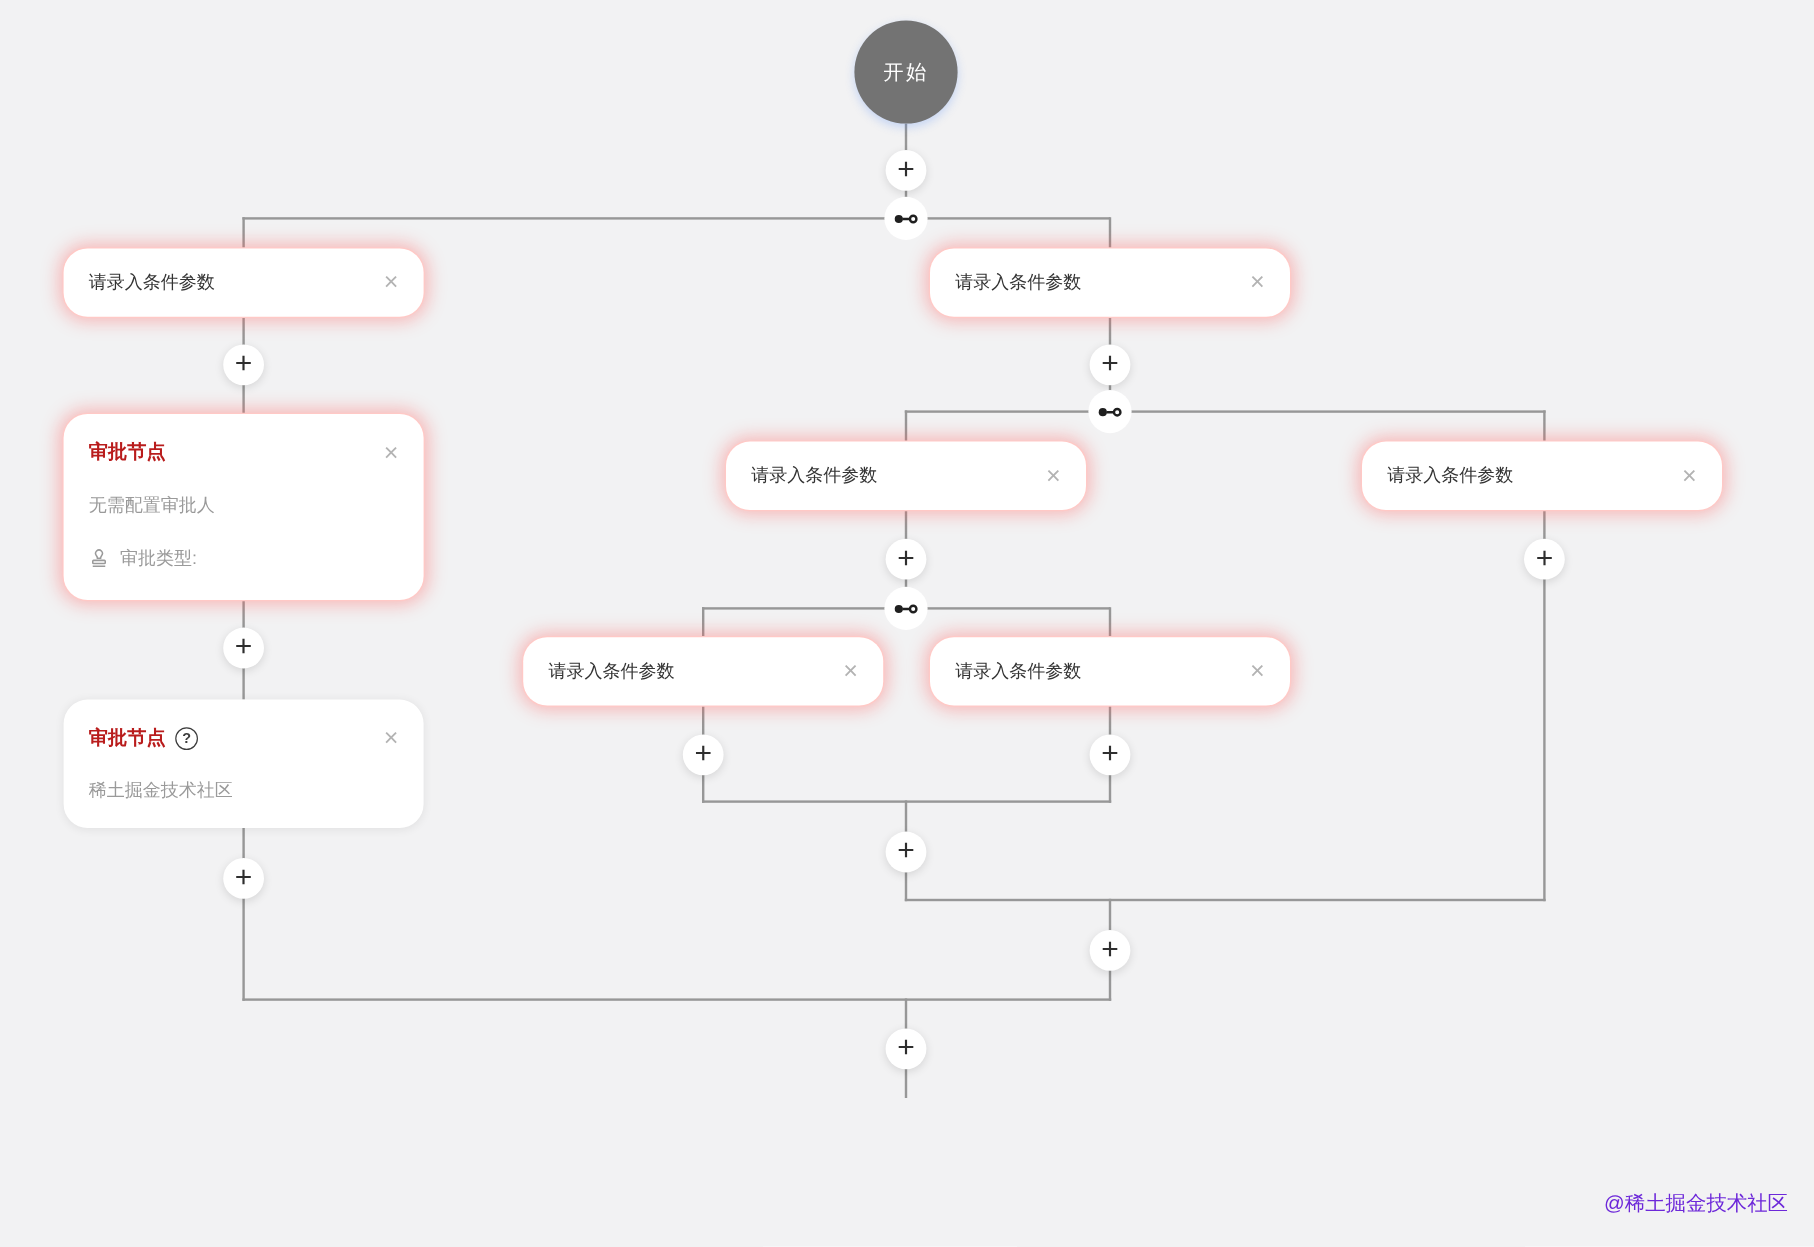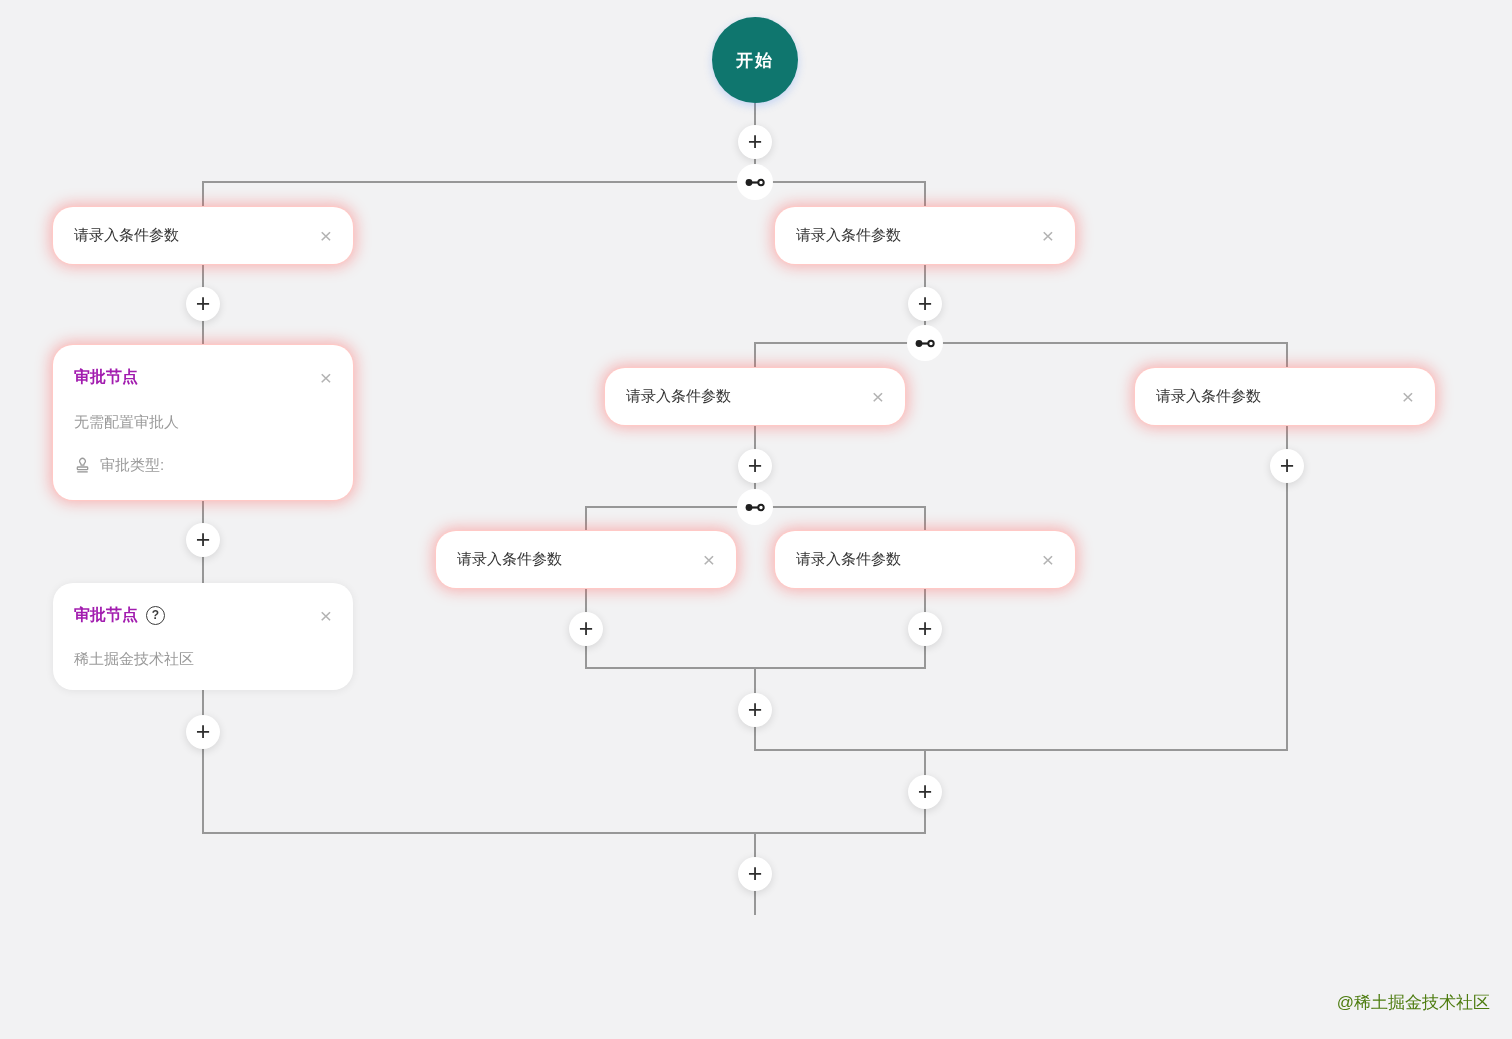--- a/index.html
+++ b/index.html
@@ -9,21 +9,21 @@
 
   
   .hline, .vline { position:absolute; background:#979797; }
   .hline { height:2px; }
   .vline { width:2px; }
 
   
   .circle-node { position:absolute; width:86px; height:86px; border-radius:50%;
     display:flex; align-items:center; justify-content:center;
     color:#fff; font-size:17px; letter-spacing:2px; }
-  .start-node { background:#0f766e; box-shadow:0 3px 8px rgba(59,124,246,.25);font-weight:bold; }
+  .start-node { background:#737373; box-shadow:0 3px 8px rgba(59,124,246,.25); }
   .end-node { background:#6e6e6e; box-shadow:0 3px 8px rgba(0,0,0,.15); }
 
   
   .plus-btn { position:absolute; width:34px; height:34px; border-radius:50%;
     background:#fff; display:flex; align-items:center; justify-content:center;
     box-shadow:0 2px 8px rgba(0,0,0,.12); cursor:pointer; }
   .plus-btn .glyph { font-size:25px; font-weight:300; color:#2e2e2e; line-height:1; margin-top:-2px; }
 
   
   .branch-btn { position:absolute; width:36px; height:36px; border-radius:50%;
@@ -36,30 +36,30 @@
 
   .cond { width:300px; height:57px; display:flex; align-items:center;
     justify-content:space-between; padding:0 21px; }
   .cond-label { font-size:15px; font-weight:500; color:#333; }
 
   .close-x { color:#b3b3b3; font-size:21px; line-height:1; cursor:pointer; font-weight:300; }
 
   .big-card { padding:20px 21px; }
   .title-row { display:flex; align-items:center; justify-content:space-between; height:24px; }
   .title-left { display:flex; align-items:center; gap:8px; }
-  .card-title { font-size:16px; font-weight:700; color:#a21caf; }
+  .card-title { font-size:16px; font-weight:700; color:#b91c1c; }
   .card-hint { margin-top:22px; font-size:15px; color:#9a9a9a; height:22px; line-height:22px; }
   .type-row { margin-top:21px; display:flex; align-items:center; gap:9px;
     font-size:15px; color:#9a9a9a; height:22px; }
 
   .help-badge { width:19px; height:19px; border:1.6px solid #3c3c3c; border-radius:50%;
     display:flex; align-items:center; justify-content:center;
     font-size:12px; font-weight:700; color:#3c3c3c; }
 
-  .watermark { position:absolute; right:22px; top:991px; font-size:17px; color:#4d7c0f; }
+  .watermark { position:absolute; right:22px; top:991px; font-size:17px; color:#6d28d9; }
 </style>
 </head>
 <body>
 
 <div class="canvas">
 
   <div class="vline" style="left:754px; top:103px; height:79px;"></div>
   <div class="hline" style="left:202px; top:181px; width:723px;"></div>
   <div class="vline" style="left:202px; top:181px; height:26px;"></div>
   <div class="vline" style="left:202px; top:263px; height:82px;"></div>

